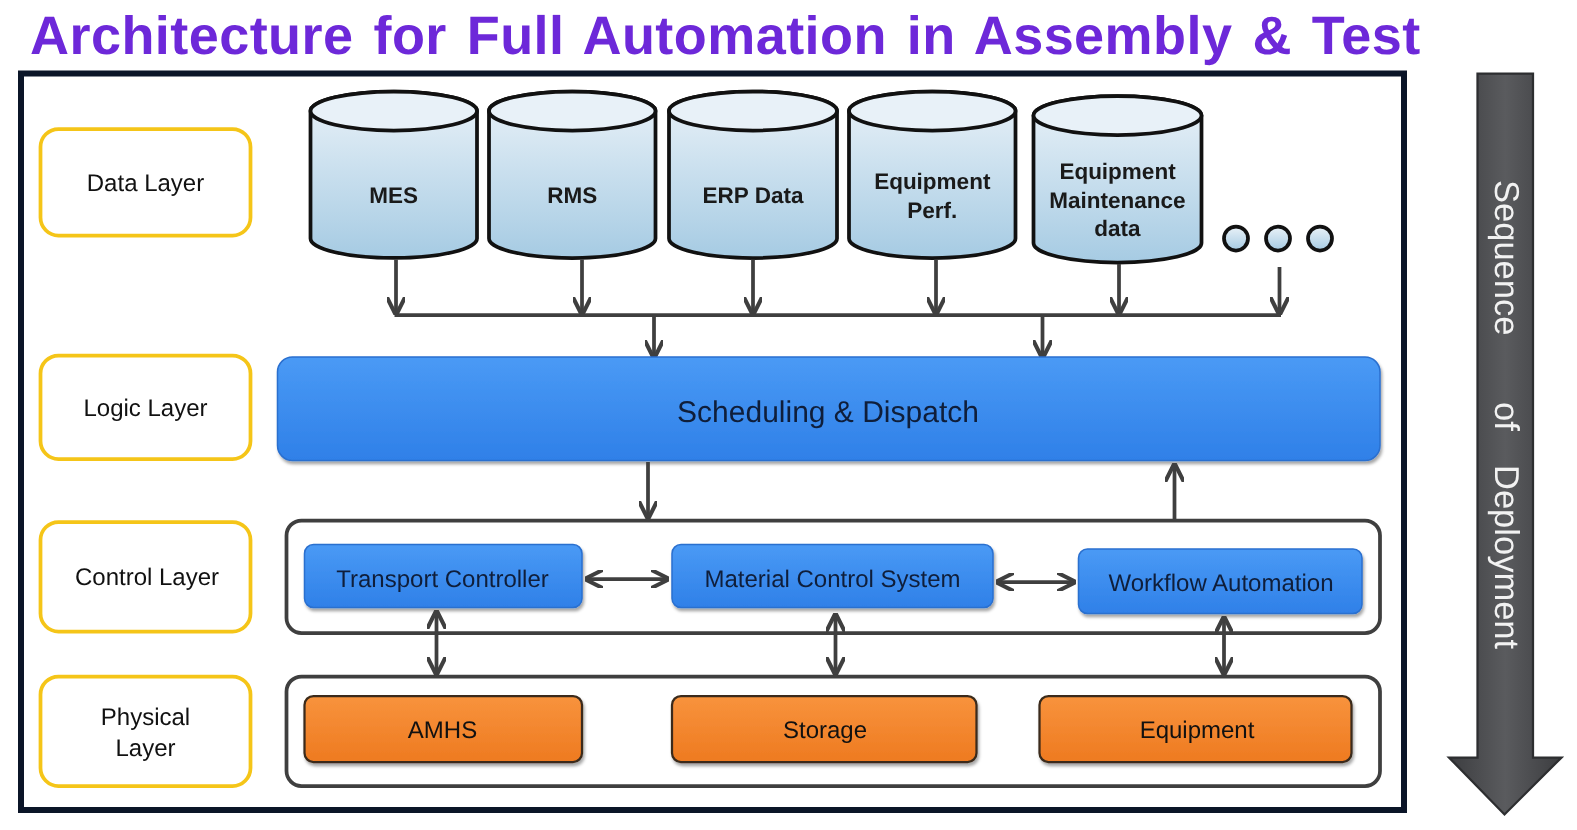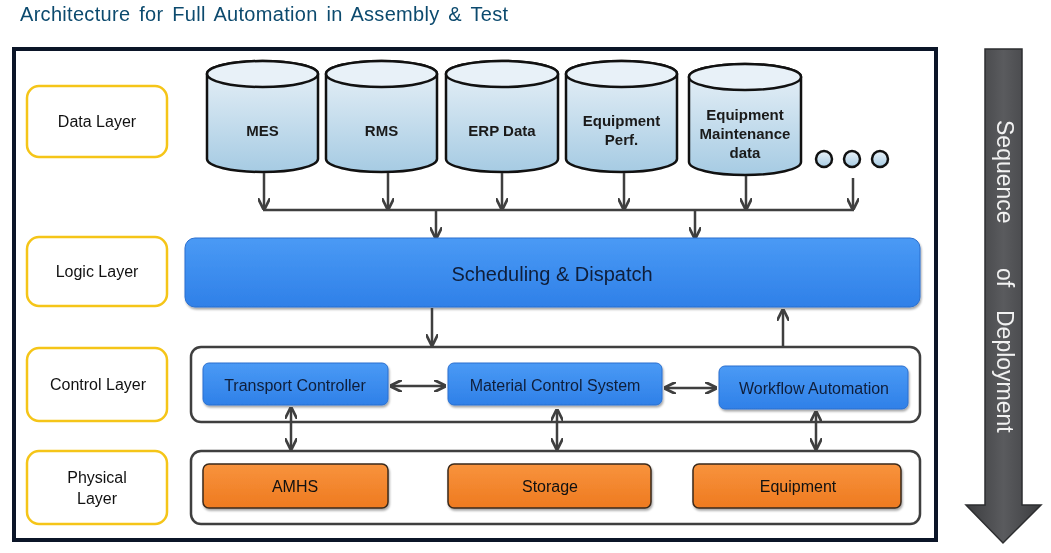--- a/index.html
+++ b/index.html
@@ -1,19 +1,19 @@
 <!DOCTYPE html>
 <html><head>
 <meta charset="utf-8">
 <style>
   html, body { margin: 0; padding: 0; background: #ffffff; }
   body { width: 1051px; height: 553px; position: relative; overflow: hidden;
          font-family: "Liberation Sans", sans-serif; }
-  .title { position: absolute; left: 20px; top: 3px; font-size: 20px; font-weight: normal;
-           color: #0c4a6e; letter-spacing: 0.3px; white-space: nowrap; word-spacing: 3px; }
+  .title { position: absolute; left: 20px; top: 3px; font-size: 36px; font-weight: bold;
+           color: #6d28d9; letter-spacing: 0.3px; white-space: nowrap; word-spacing: 3px; }
   svg { position: absolute; left: 0; top: 0; }
   .lbl { font-family: "Liberation Sans", sans-serif; fill: #111; }
   .dbtext { font-family: "Liberation Sans", sans-serif; font-weight: bold; fill: #1a1a1a; font-size: 15px; }
   .btxt { font-family: "Liberation Sans", sans-serif; fill: #0f1e3a; }
 </style>
 </head>
 <body>
 
 <div class="title">Architecture for Full Automation in Assembly &amp; Test</div>
 

